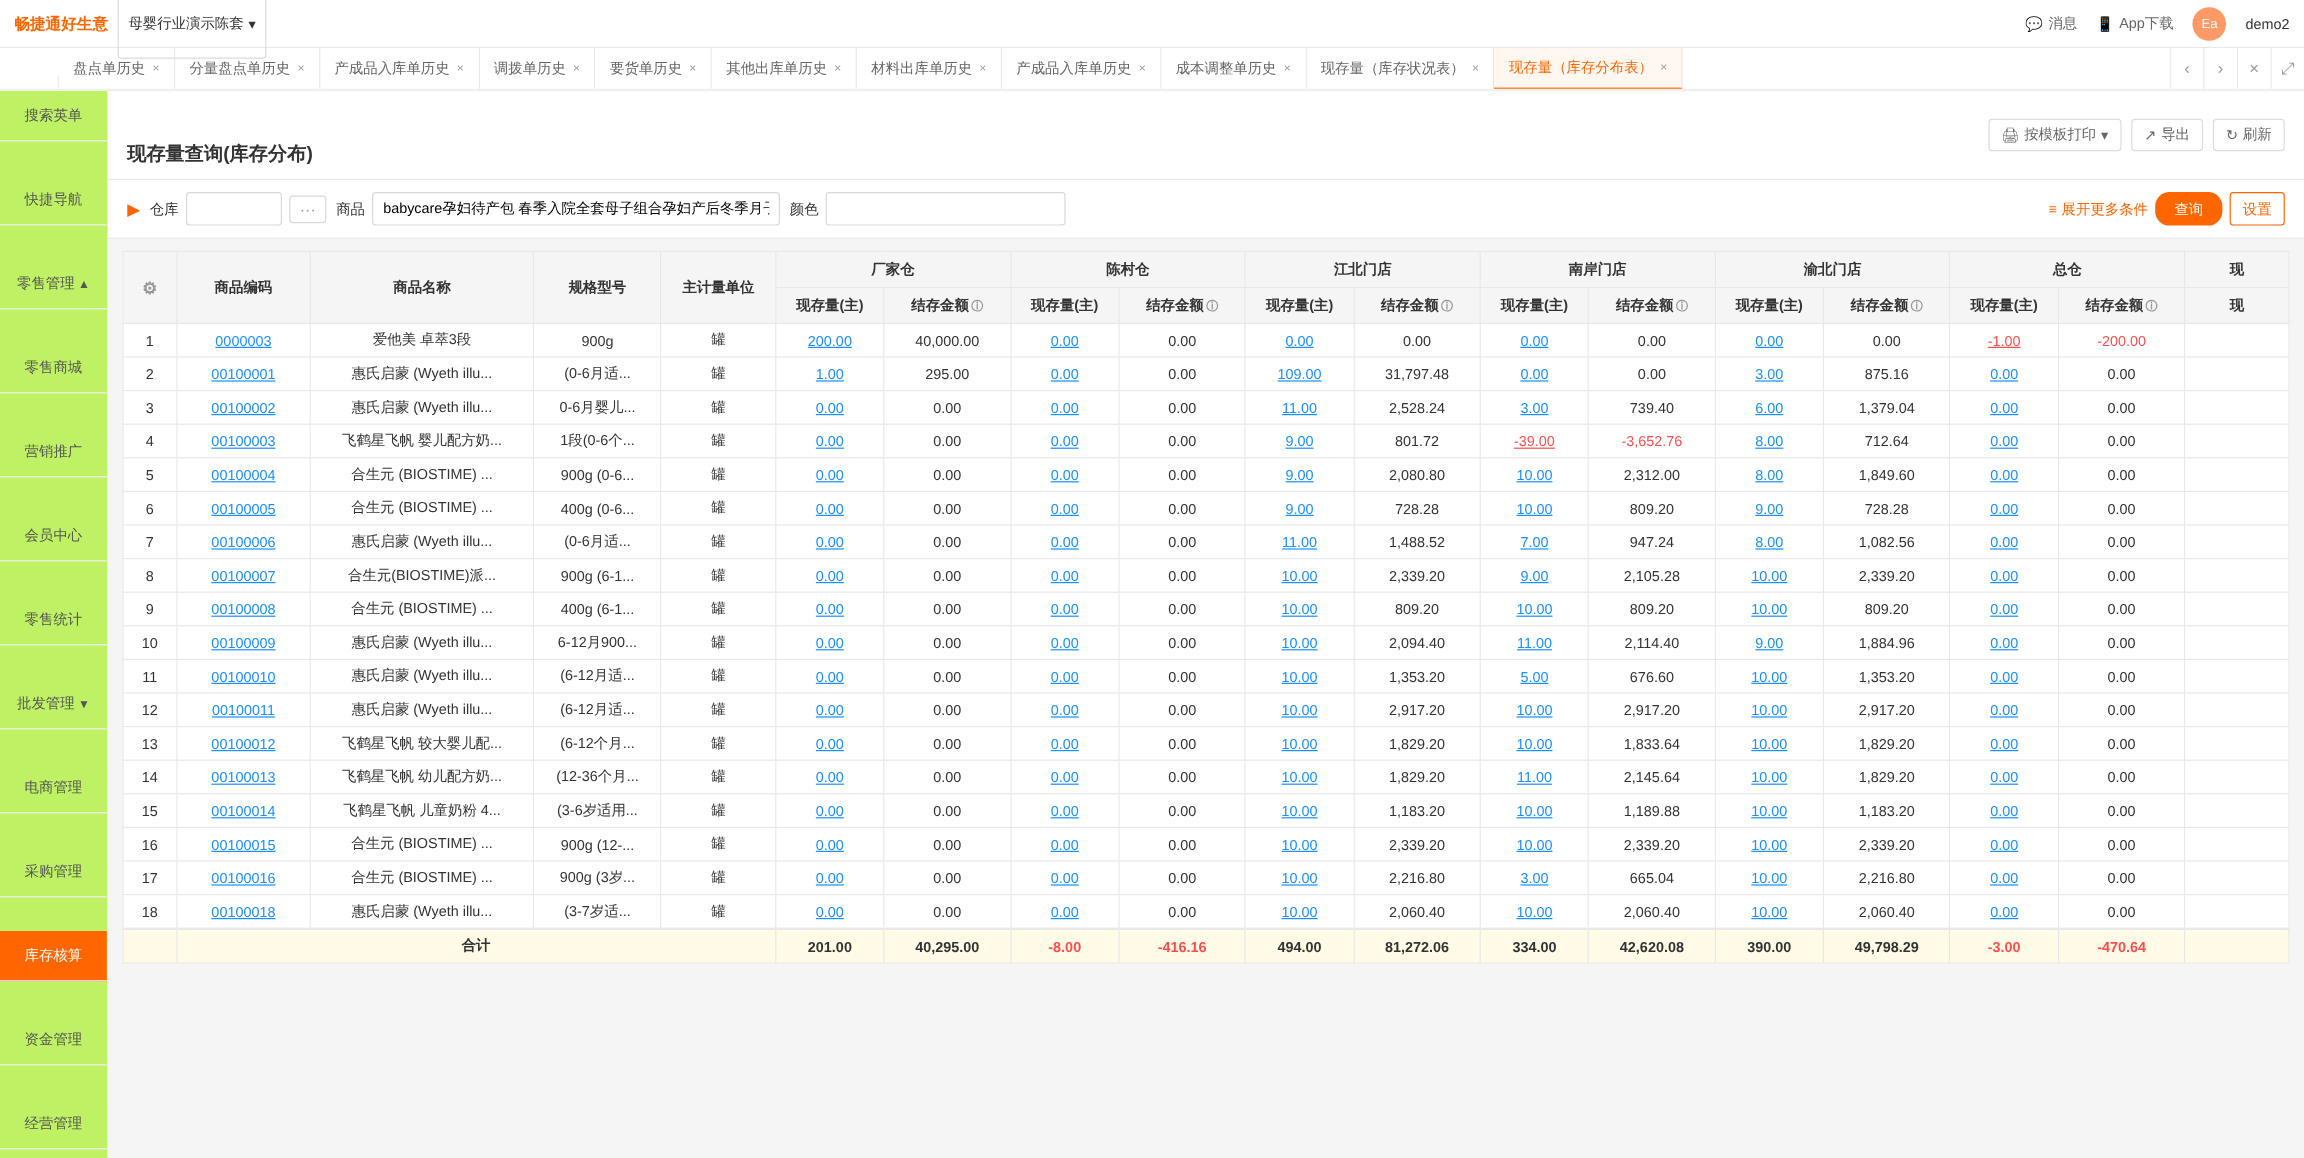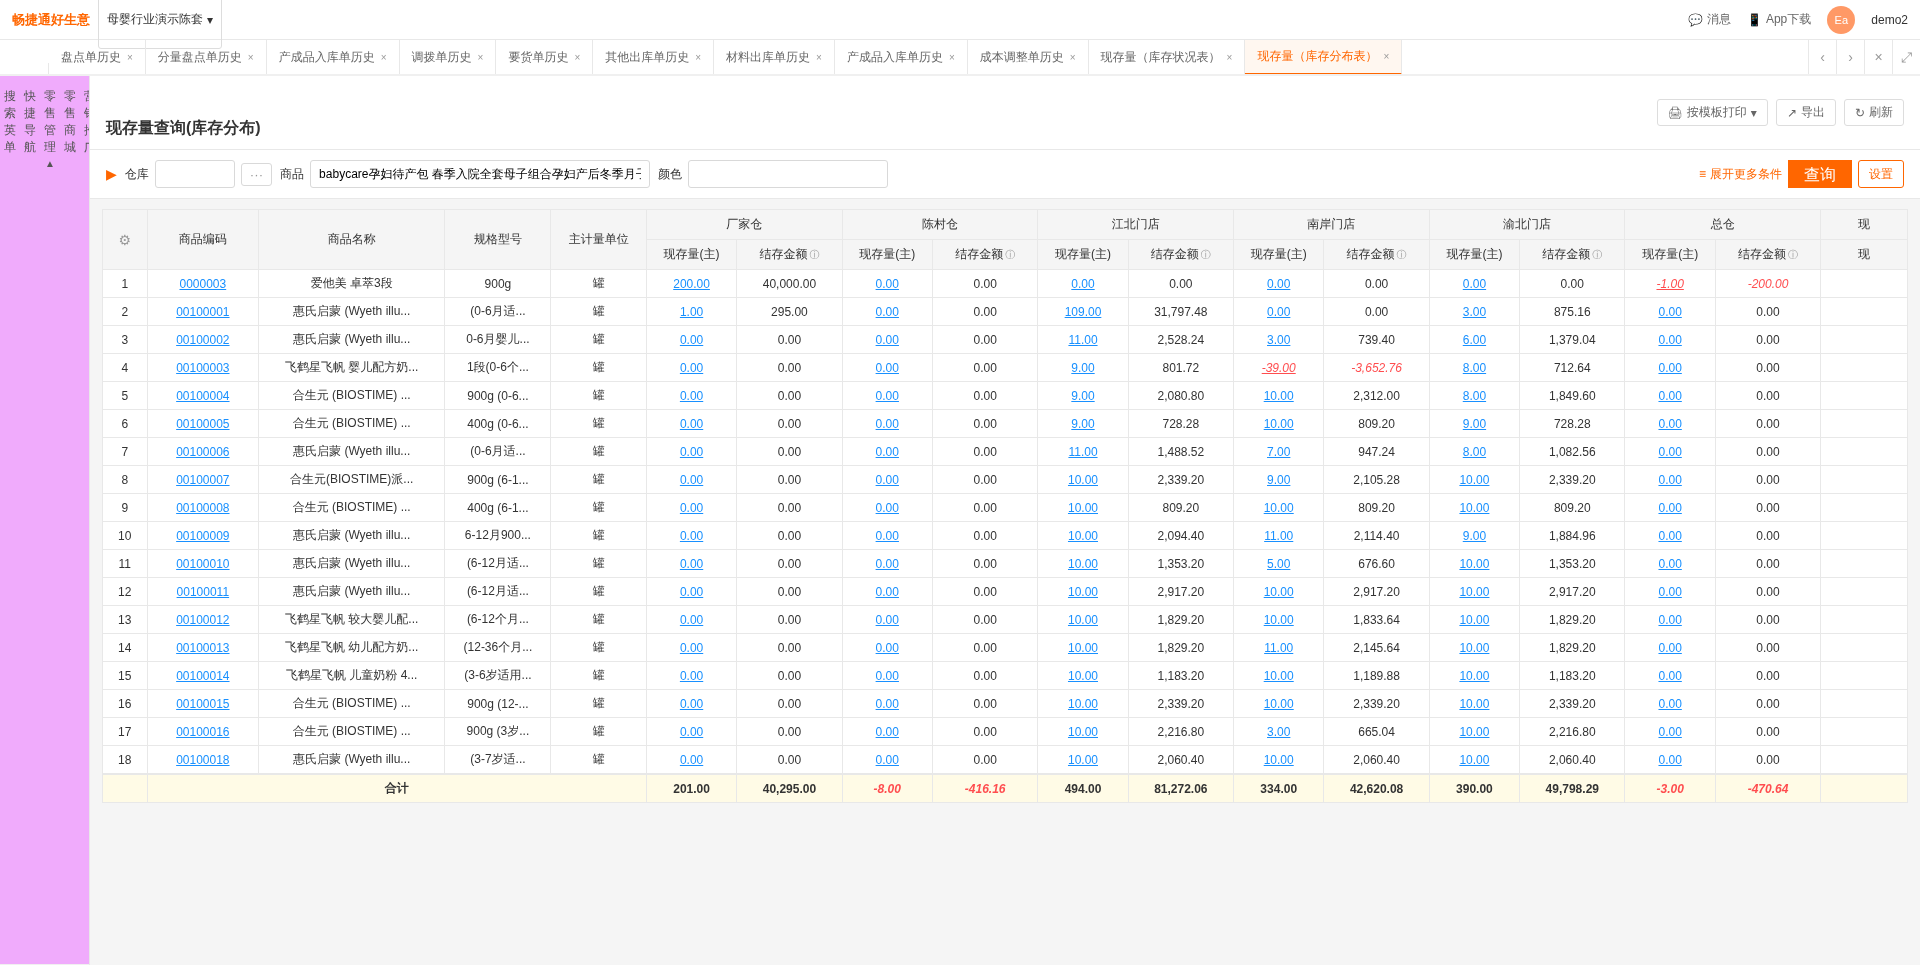--- a/index.html
+++ b/index.html
@@ -22,21 +22,21 @@
     .nav-tab.home { color: #ff6600; font-weight: bold; margin-top: 48px; }
     .nav-tab.active { color: #ff6600; background: #fff7f0; border-bottom: 2px solid #ff6600; }
     .nav-tab .close-x { color: #999; font-size: 10px; cursor: pointer; }
     .nav-arrows { display: flex; align-items: center; margin-left: auto; }
     .nav-arrow-btn { width: 28px; height: 36px; display: flex; align-items: center; justify-content: center; cursor: pointer; color: #999; border-left: 1px solid #e8e8e8; font-size: 14px; }
 
     
     .layout { display: flex; height: calc(965px - 76px); }
 
     
-    .sidebar { width: 90px; background: #f0abfc; border-right: 1px solid #e8e8e8; display: flex; flex-direction: row; overflow-y: auto; flex-shrink: 0; }
+    .sidebar { width: 90px; background: #bef264; border-right: 1px solid #e8e8e8; display: flex; flex-direction: column; overflow-y: auto; flex-shrink: 0; gap: 28px; }
     .sidebar-item { padding: 12px 4px; text-align: center; cursor: pointer; color: #555; font-size: 12px; border-bottom: 1px solid #f0f0f0; }
     .sidebar-item.active { background: #ff6600; color: #fff; }
     .sidebar-item .sub-arrow { font-size: 10px; }
 
     
     .main-content { flex: 1; overflow: hidden; display: flex; flex-direction: column; background: #f5f5f5; }
 
     
     .page-header { background: #fff; padding: 10px 16px 0 16px; border-bottom: 1px solid #e8e8e8; display: flex; align-items: center; justify-content: space-between; }
     .page-title { font-size: 16px; font-weight: bold; color: #333; padding-bottom: 10px; margin-top: 32px; }
@@ -45,33 +45,33 @@
 
     
     .search-bar { background: #fff; padding: 10px 16px; border-bottom: 1px solid #e8e8e8; display: flex; align-items: center; gap: 8px; flex-wrap: wrap; }
     .search-field { display: flex; align-items: center; gap: 6px; }
     .search-label { color: #333; font-size: 12px; white-space: nowrap; }
     .search-input { border: 1px solid #d9d9d9; border-radius: 3px; padding: 4px 8px; font-size: 12px; height: 28px; outline: none; }
     .search-input-wide { width: 340px; }
     .search-input-med { width: 200px; }
     .search-input-sm { width: 80px; }
     .expand-conditions { color: #ff6600; cursor: pointer; font-size: 12px; display: flex; align-items: center; gap: 4px; }
-    .search-btn-orange { background: #ff6600; color: #fff; border: none; border-radius: 0; padding: 5px 16px; cursor: pointer; font-size: 16px; height: 28px; }
+    .search-btn-orange { background: #ff6600; color: #fff; border: none; border-radius: 12px; padding: 5px 16px; cursor: pointer; font-size: 12px; height: 28px; }
     .setting-btn { background: #fff; color: #ff6600; border: 1px solid #ff6600; border-radius: 3px; padding: 5px 10px; cursor: pointer; font-size: 12px; height: 28px; }
     .orange-arrow { color: #ff6600; font-size: 14px; cursor: pointer; }
     .ellipsis-btn { border: 1px solid #d9d9d9; background: #fff; padding: 3px 8px; cursor: pointer; border-radius: 3px; color: #999; }
 
     
     .table-area { flex: 1; overflow: auto; padding: 10px 12px; }
     .data-table { width: 100%; border-collapse: collapse; background: #fff; font-size: 12px; }
-    .data-table th { background: #f5f5f5; border: 1px solid #e8e8e8; padding: 6px 8px; text-align: center; color: #333; font-weight: normal; white-space: nowrap; margin-top: 40px; }
+    .data-table th { background: #f5f5f5; border: 1px solid #e8e8e8; padding: 6px 8px; text-align: center; color: #333; font-weight: bold; white-space: nowrap; margin-top: 40px; }
     .data-table td { border: 1px solid #e8e8e8; padding: 5px 8px; text-align: center; white-space: nowrap; color: #333; }
     .data-table .group-header { background: #fafafa; }
     .data-table .num-link { color: #1890ff; text-decoration: underline; cursor: pointer; }
-    .data-table .num-negative { color: #ff4d4f; font-style: italic; }
+    .data-table .num-negative { color: #ff4d4f; }
     .data-table .footer-row { background: #fffbe6; font-weight: bold; }
     .data-table .footer-row td { border-top: 2px solid #e8e8e8; }
     .th-group { text-align: center; background: #f0f0f0; }
     .col-no { width: 36px; }
     .col-code { width: 90px; }
     .col-name { width: 130px; }
     .col-spec { width: 80px; }
     .col-unit { width: 60px; }
     .col-num { width: 70px; }
     .col-amt { width: 85px; }

